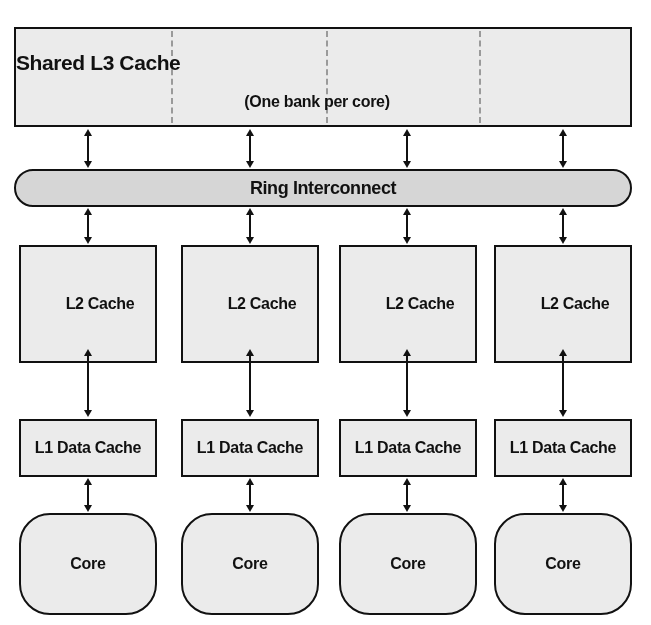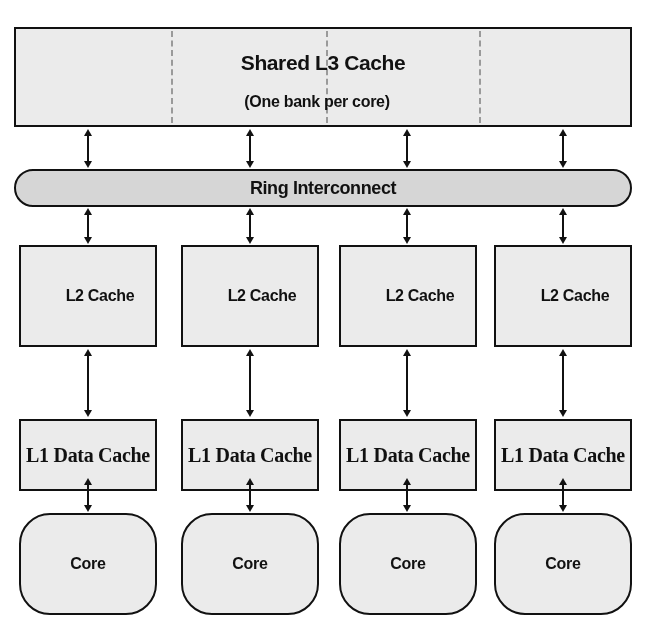--- a/index.html
+++ b/index.html
@@ -21,37 +21,37 @@
     font-weight:bold;
     letter-spacing:-0.3px;
   }
   .l3 { left:14px; top:27px; width:618px; height:100px; display:block; }
   .l3-divider {
     position:absolute; top:2px; bottom:2px; width:0;
     border-left:2px dashed var(--dash,#9a9a9a);
   }
   .l3-title {
     position:absolute; left:0; right:0; top:22px;
-    font-size:21px; font-weight:bold; text-align:center; letter-spacing:-0.4px;
+    font-size:21px; font-weight:bold; text-align:left; letter-spacing:-0.4px;
   }
   .l3-subtitle {
     position:absolute; left:0; right:12px; top:64px;
     font-size:16px; font-weight:bold; text-align:center; letter-spacing:-0.3px;
   }
   .ring {
     position:absolute; box-sizing:border-box;
     left:14px; top:169px; width:618px; height:38px;
     background:var(--ring-fill,#d6d6d6);
     border:2px solid var(--border,#111111);
     border-radius:19px;
     display:flex; align-items:center; justify-content:center;
     font-size:18px; font-weight:bold; letter-spacing:-0.4px;
   }
-  .cell-l2   { height:102px; font-size:16px;padding-left:24px; }
-  .cell-l1   { height:72px;  font-size:20px;font-family:Liberation Serif, serif; }
+  .cell-l2   { height:118px; font-size:16px;padding-left:24px; }
+  .cell-l1   { height:58px;  font-size:16px; }
   .cell-core { height:102px; font-size:16px;border-radius:31px; }
   .varrow { position:absolute; width:14px; }
   .varrow .stem {
     position:absolute; left:50%; top:4px; bottom:4px;
     width:2px; margin-left:-1px;
     background:var(--border,#111111);
   }
   .varrow::before, .varrow::after {
     content:""; position:absolute; left:50%; margin-left:-4.5px;
     width:0; height:0;

